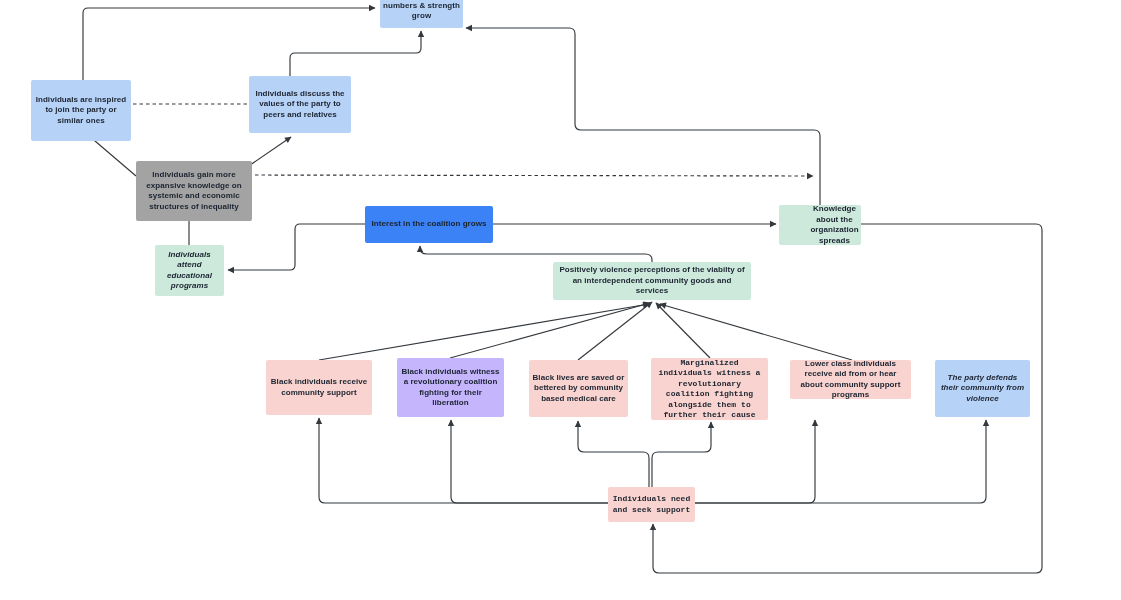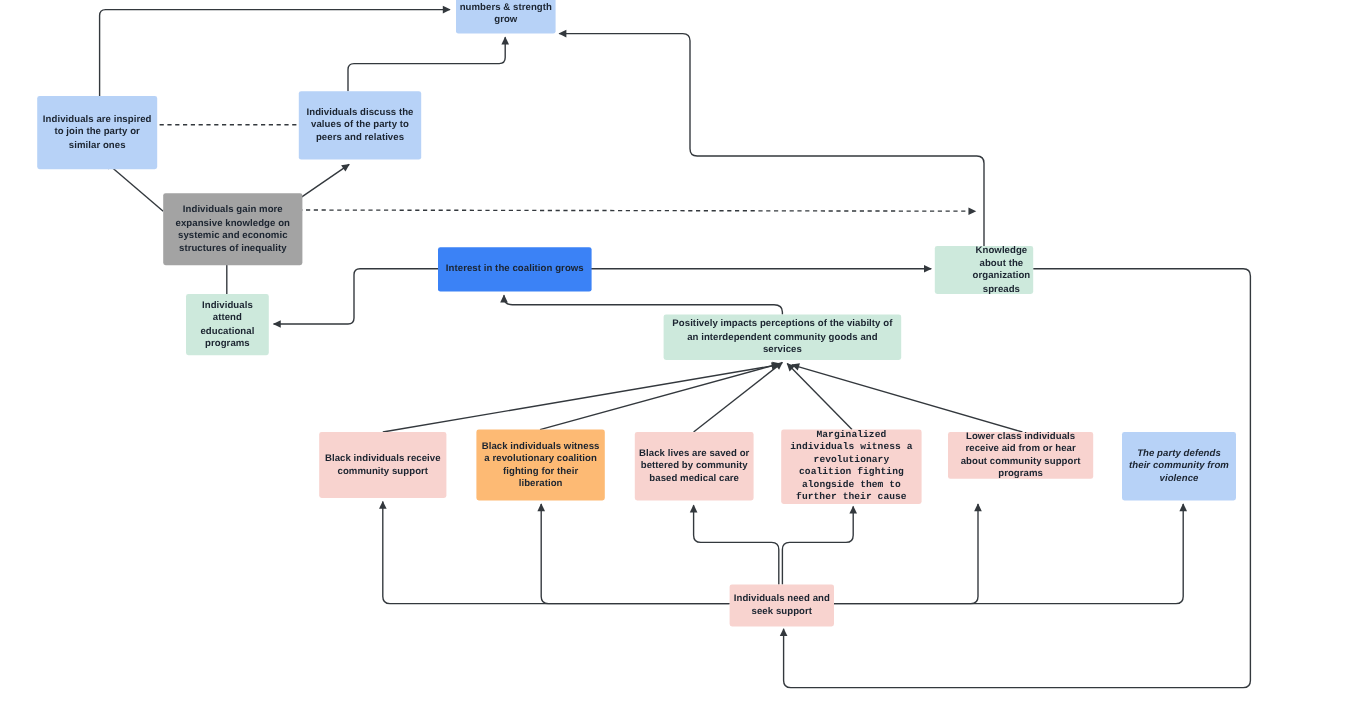--- a/index.html
+++ b/index.html
@@ -59,47 +59,47 @@
       </div>
       <div class="node" style="left: 31px; top: 80px; width: 100px; height: 61px; background: rgb(183, 210, 247);">
         <span>Individuals are inspired to join the party or similar ones</span>
       </div>
       <div class="node" style="left: 249px; top: 76px; width: 102px; height: 57px; background: rgb(183, 210, 247);">
         <span>Individuals discuss the values of the party to peers and relatives</span>
       </div>
       <div class="node" style="left: 136px; top: 145px; width: 116px; height: 60px; background: #a3a3a3; margin-top: 16px;">
         <span>Individuals gain more expansive knowledge on systemic and economic structures of inequality</span>
       </div>
-      <div class="node" style="left: 155px; top: 245px; width: 69px; height: 51px; background: rgb(205, 233, 220);">
+      <div class="node" style="left: 155px; top: 245px; width: 69px; height: 51px; background: rgb(205, 233, 220); font-style: italic;">
         <span>Individuals attend educational programs</span>
       </div>
       <div class="node" style="left: 365px; top: 206px; width: 128px; height: 37px; background: #3b82f6;">
         <span>Interest in the coalition grows</span>
       </div>
       <div class="node" style="left: 779px; top: 205px; width: 82px; height: 40px; background: rgb(205, 233, 220); padding-left: 32px;">
         <span>Knowledge about the organization spreads</span>
       </div>
       <div class="node" style="left: 553px; top: 262px; width: 198px; height: 38px; background: rgb(205, 233, 220);">
-        <span>Positively impacts perceptions of the viabilty of an interdependent community goods and services</span>
+        <span>Positively violence perceptions of the viabilty of an interdependent community goods and services</span>
       </div>
       <div class="node" style="left: 266px; top: 360px; width: 106px; height: 55px; background: rgb(248, 211, 207);">
         <span>Black individuals receive community support</span>
       </div>
-      <div class="node" style="left: 397px; top: 358px; width: 107px; height: 59px; background: #fdba74; justify-content: center;">
+      <div class="node" style="left: 397px; top: 358px; width: 107px; height: 59px; background: #c4b5fd; justify-content: center;">
         <span>Black individuals witness a revolutionary coalition fighting for their liberation</span>
       </div>
       <div class="node" style="left: 529px; top: 360px; width: 99px; height: 57px; background: rgb(248, 211, 207);">
         <span>Black lives are saved or bettered by community based medical care</span>
       </div>
       <div class="node" style="left: 651px; top: 358px; width: 117px; height: 62px; background: rgb(248, 211, 207); font-family: Liberation Mono, monospace;">
         <span>Marginalized individuals witness a revolutionary coalition fighting alongside them to further their cause</span>
       </div>
       <div class="node" style="left: 790px; top: 360px; width: 121px; height: 39px; background: rgb(248, 211, 207);">
         <span>Lower class individuals receive aid from or hear about community support programs</span>
       </div>
       <div class="node" style="left: 935px; top: 360px; width: 95px; height: 57px; background: rgb(183, 210, 247); font-style: italic;">
         <span>The party defends their community from violence</span>
       </div>
-      <div class="node" style="left: 608px; top: 487px; width: 87px; height: 35px; background: rgb(248, 211, 207);">
+      <div class="node" style="left: 608px; top: 487px; width: 87px; height: 35px; background: rgb(248, 211, 207); font-family: Liberation Mono, monospace;">
         <span>Individuals need and seek support</span>
       </div>
     </div>
 </div>
 
 </body></html>

